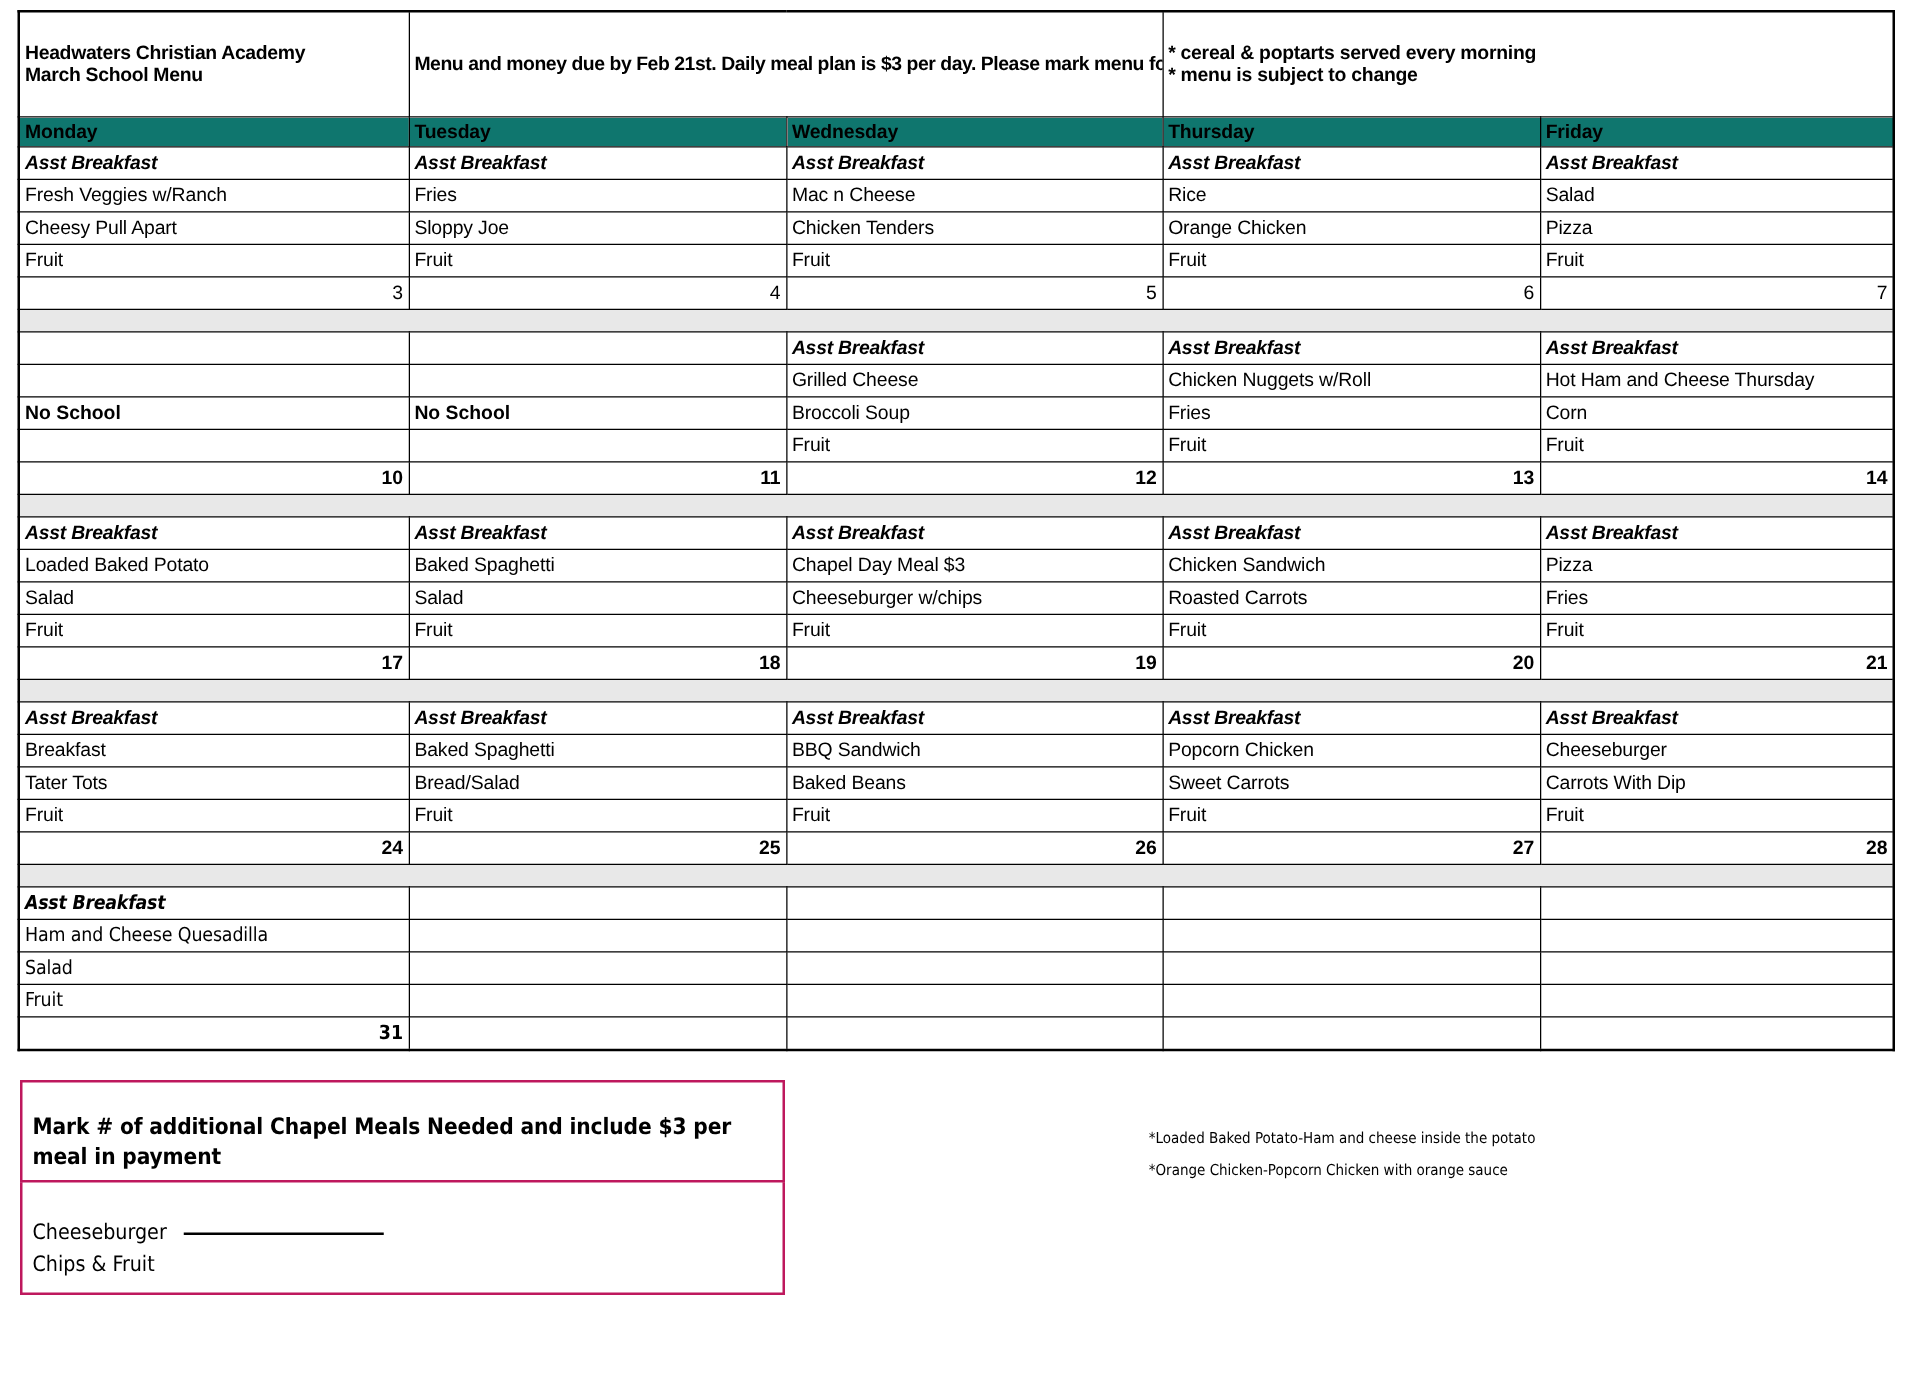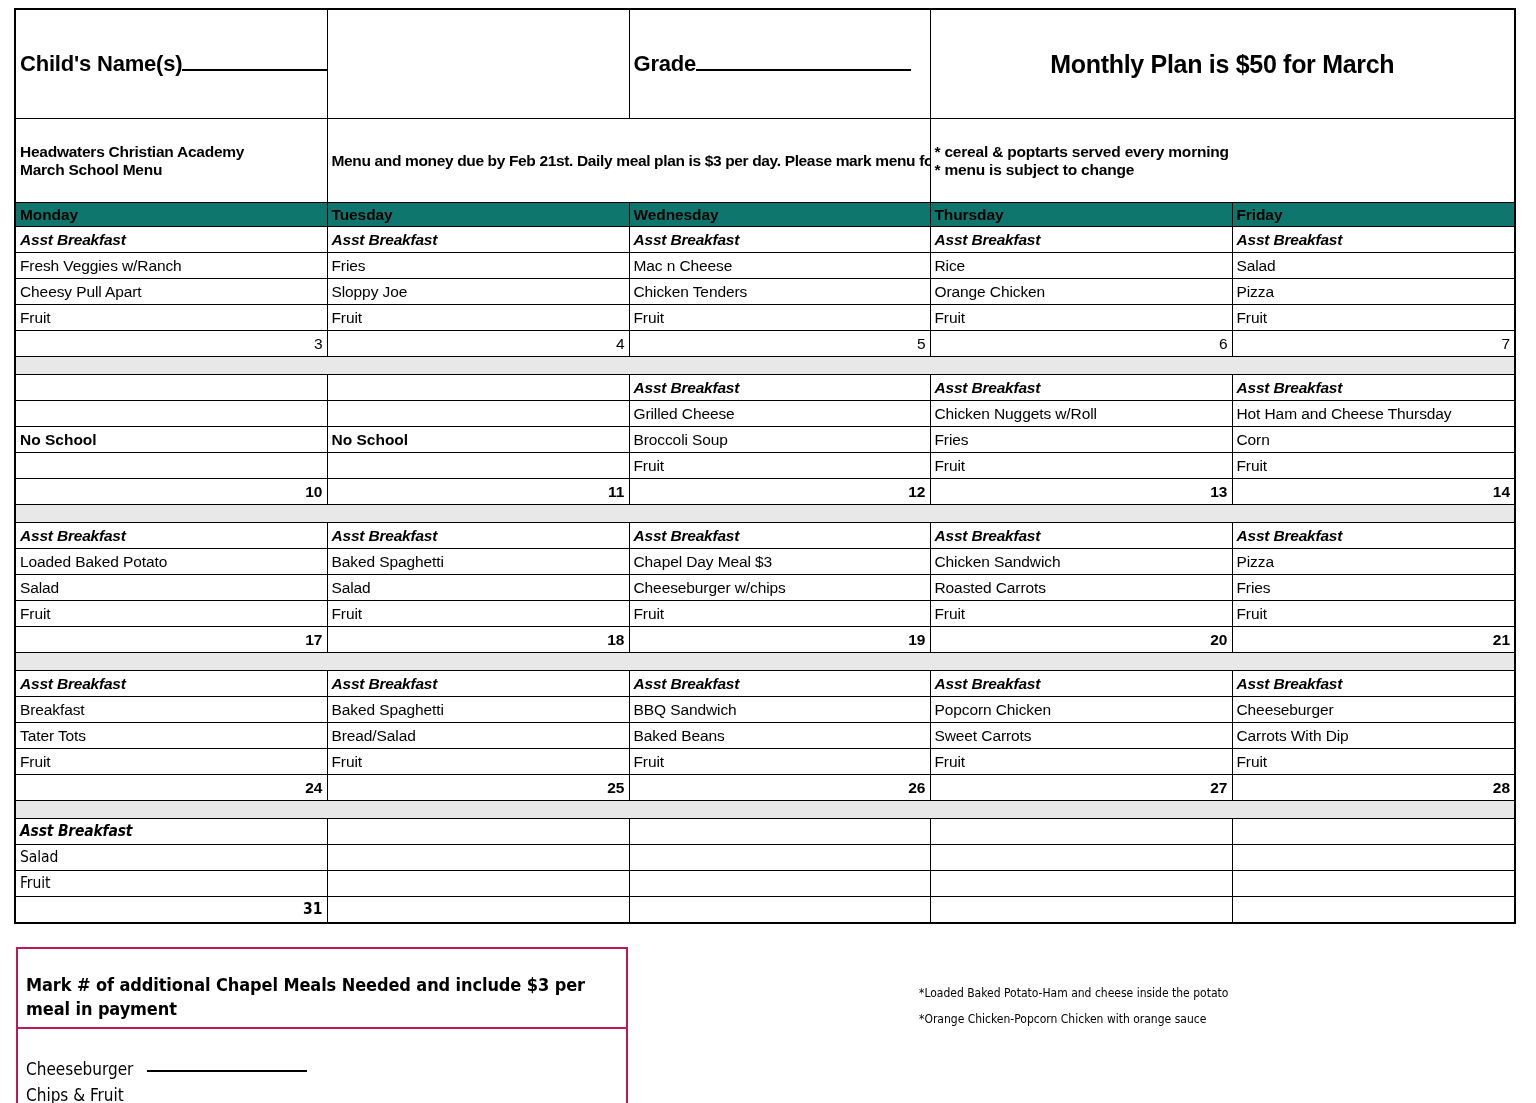--- a/index.html
+++ b/index.html
@@ -239,32 +239,20 @@
   <table class="menu">
     <colgroup>
       <col class="c1">
         <col class="c2">
         <col class="c3">
         <col class="c4">
         <col class="c5">
     </colgroup>
     <tbody>
 
-      <tr>
-        <td class="name-cell">
-          <span class="lbl-big">Child's Name(s)</span><span class="rule w-name"></span>
-        </td>
-        <td class="name-blank"></td>
-        <td class="grade-cell">
-          <span class="lbl-big">Grade</span><span class="rule w-grade"></span>
-        </td>
-        <td class="plan-cell" colspan="2">
-          <span class="plan-title">Monthly Plan is $50 for March</span>
-        </td>
-      </tr>
 
       <tr>
         <td class="inst-left">
           <div>Headwaters Christian Academy</div>
           <div>March School Menu</div>
         </td>
         <td class="inst-mid" colspan="2">Menu and money due by Feb 21st.  Daily meal plan is $3 per day. Please mark menu for days your child will eat and turn in with payment.</td>
         <td class="inst-right" colspan="2">
           <div>* cereal &amp; poptarts served every morning</div>
           <div>* menu is subject to change</div>
@@ -434,20 +422,27 @@
       <tr>
         <td class="spacer" colspan="5"></td>
       </tr>
 
       <tr class="wk5">
         <td class="breakfast">Asst Breakfast</td>
         <td class="breakfast"></td>
         <td class="breakfast"></td>
         <td class="breakfast"></td>
         <td class="breakfast"></td>
+      </tr>
+      <tr class="wk5">
+        <td class="item">Ham and Cheese Quesadilla</td>
+        <td class="item"></td>
+        <td class="item"></td>
+        <td class="item"></td>
+        <td class="item"></td>
       </tr>
       <tr class="wk5">
         <td class="item">Salad</td>
         <td class="item"></td>
         <td class="item"></td>
         <td class="item"></td>
         <td class="item"></td>
       </tr>
       <tr class="wk5">
         <td class="item">Fruit</td>

